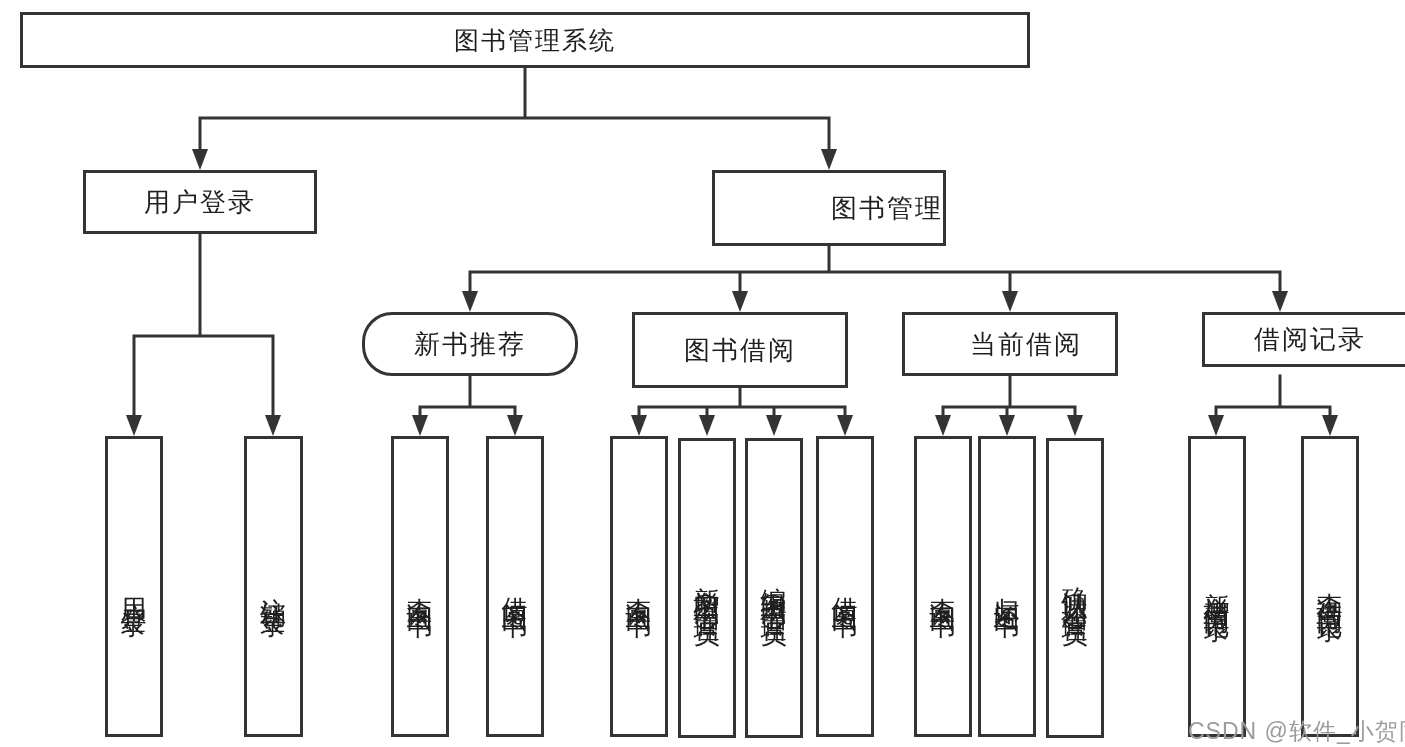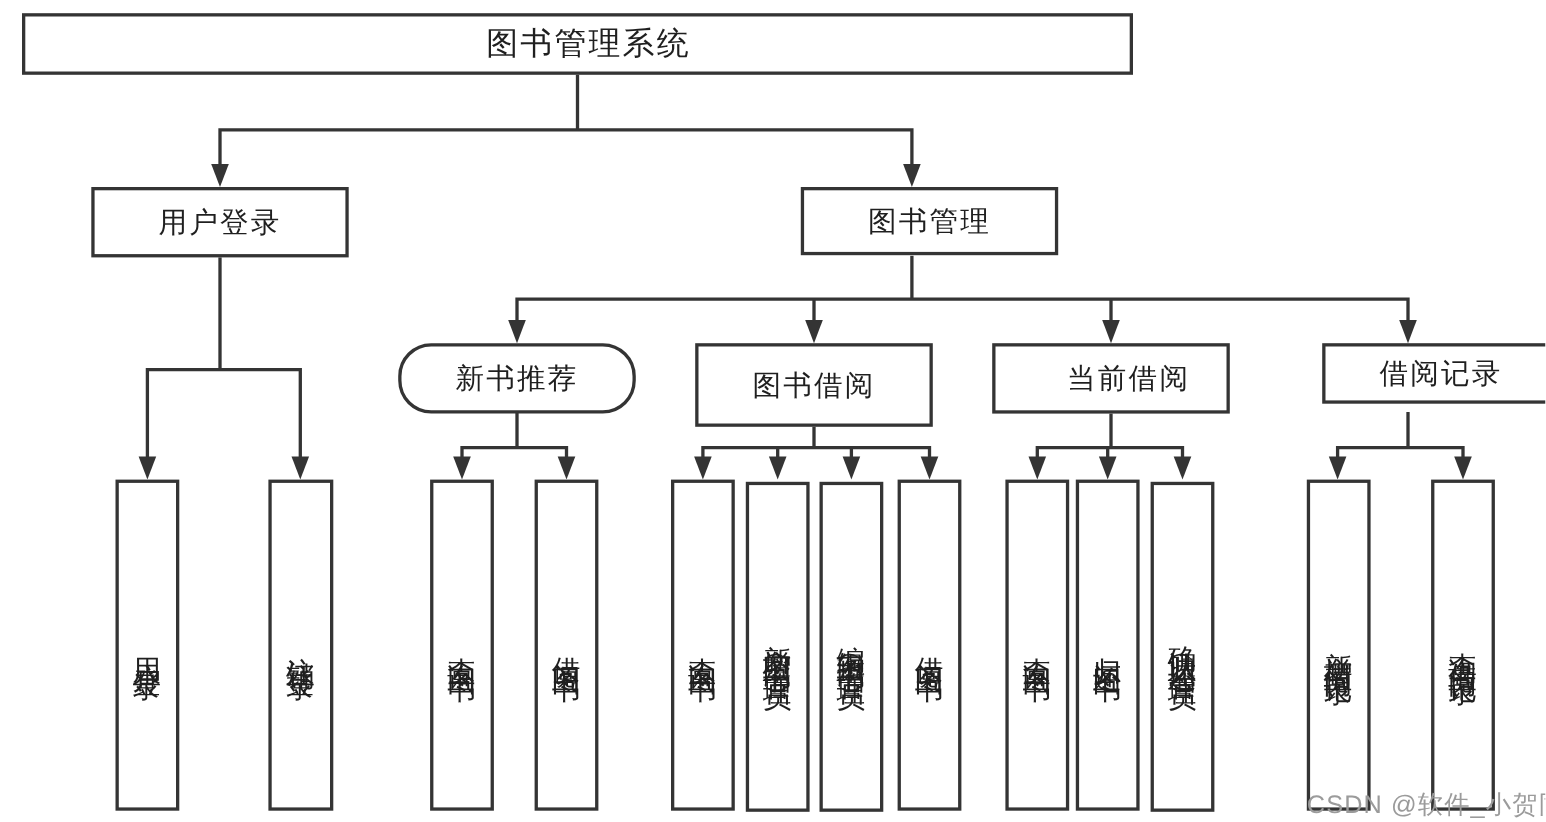--- a/index.html
+++ b/index.html
@@ -15,21 +15,21 @@
     position:absolute;
     box-sizing:border-box;
     border:3px solid #343434;
     background:#ffffff;
     display:flex;
     align-items:center;
     justify-content:center;
     color:#1f1f1f;
   }
   .hnode{font-size:26px;letter-spacing:2px;}
-  .root{font-size:29px;padding-left:20px;}
+  .root{font-size:25px;padding-left:20px;}
   .vnode{font-size:26px;}
   .vnode .vtext{
     writing-mode:vertical-rl;
     text-orientation:mixed;
     letter-spacing:5px;
     line-height:1;
     white-space:nowrap;
   }
   .watermark{
     position:absolute;
@@ -86,21 +86,21 @@
     </g>
   </svg>
 
   <div class="node hnode root" style="left:20px;top:12px;width:1010px;height:56px;">
     <span>图书管理系统</span>
   </div>
 
   <div class="node hnode" style="left:83px;top:170px;width:234px;height:64px;">
     <span>用户登录</span>
   </div>
-  <div class="node hnode" style="left:728px;top:170px;width:234px;height:62px;">
+  <div class="node hnode" style="left:712px;top:170px;width:234px;height:76px;justify-content:flex-end;">
     <span>图书管理</span>
   </div>
 
   <div class="node hnode" style="left:362px;top:312px;width:216px;height:64px;border-radius:30px;">
     <span>新书推荐</span>
   </div>
   <div class="node hnode" style="left:632px;top:312px;width:216px;height:76px;">
     <span>图书借阅</span>
   </div>
   <div class="node hnode" style="left:902px;top:312px;width:216px;height:64px;padding-left:32px;">

